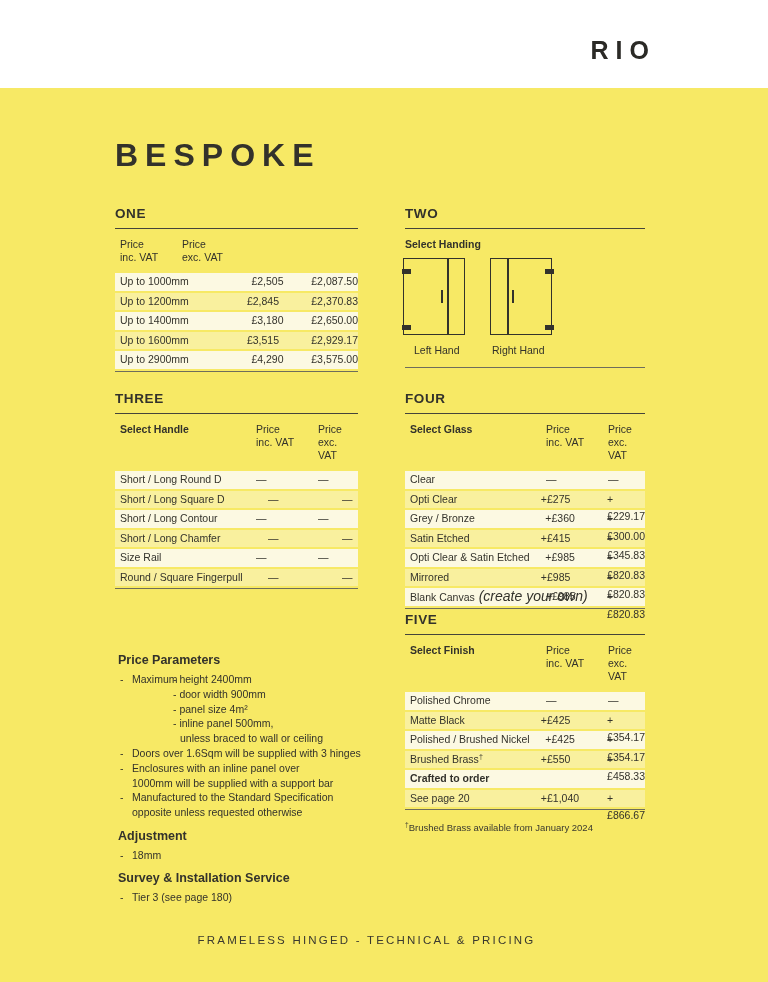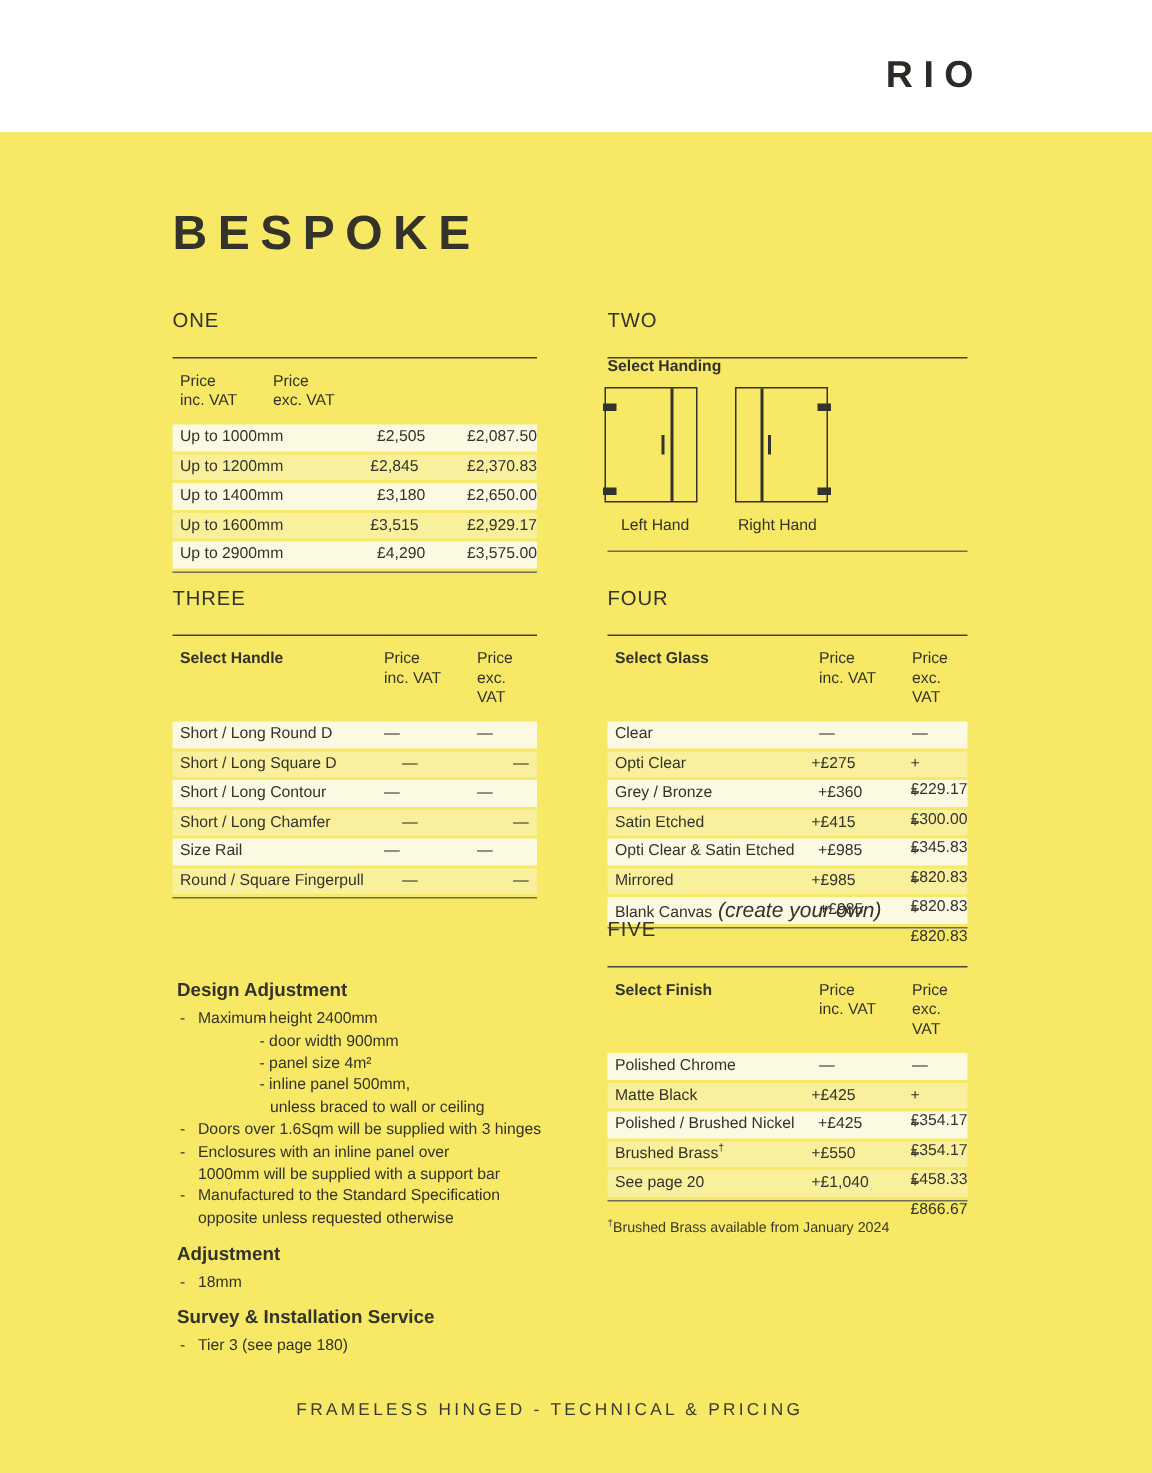--- a/index.html
+++ b/index.html
@@ -6,22 +6,22 @@
   .page{position:relative;width:768px;height:982px;background:#ffffff;overflow:hidden;
         font-family:"Liberation Sans",sans-serif;color:#33322b;}
   .yellow{position:absolute;left:0;top:88px;right:0;bottom:0;background:#f7e965;}
 
   .brand{position:absolute;top:36px;right:112px;font-size:25px;font-weight:600;
          letter-spacing:7px;color:#2b2a26;}
   .page-title{position:absolute;left:115px;top:137px;font-size:32px;font-weight:700;
          letter-spacing:7px;color:#33322b;}
 
   .section{position:absolute;}
-  .sec-head{font-size:13.5px;font-weight:400;letter-spacing:0.6px;line-height:16px;
-            padding-bottom:16px;border-bottom:1.5px solid #45443a;}
+  .sec-head{font-size:13.5px;font-weight:700;letter-spacing:0.6px;line-height:16px;
+            padding-bottom:6px;border-bottom:1.5px solid #45443a;}
   .t-header{display:flex;padding:9px 0 9px 5px;font-size:10.5px;line-height:13px;}
   .hc1{width:136px;font-weight:700;}
   .hc2{width:62px;}
   .hc3{flex:1;}
   .t-row{display:flex;height:17.5px;line-height:17.5px;font-size:10.5px;
          margin-bottom:2px;padding-left:5px;}
   .t-row.odd{background:#fcf9e2;}
   .t-row.even{background:#f9f09e;gap:12px;}
   .t-row .c1{width:136px;white-space:nowrap;}
   .t-row .c2{width:62px;}
@@ -274,34 +274,39 @@
         <div class="t-row odd">
           <span class="c1">Polished / Brushed Nickel</span>
           <span class="c2">+£425</span>
           <span class="c3">+£354.17</span>
         </div>
         <div class="t-row even">
           <span class="c1">Brushed Brass<sup>†</sup></span>
           <span class="c2">+£550</span>
           <span class="c3">+£458.33</span>
         </div>
+        <div class="t-row odd bold">
+          <span class="c1">Crafted to order</span>
+          <span class="c2"></span>
+          <span class="c3"></span>
+        </div>
         <div class="t-row even">
           <span class="c1">See page 20</span>
           <span class="c2">+£1,040</span>
           <span class="c3">+£866.67</span>
         </div>
       </div>
     <div class="t-bottom"></div>
     <div class="footnote">
       <sup>†</sup><span>Brushed Brass available from January 2024</span>
     </div>
   </div>
 
   <div class="text-block" id="design">
-    <div class="blk-head">Design Adjustment</div>
+    <div class="blk-head">Price Parameters</div>
     <div>
         <div class="dp-line">
           <span style="left: 2px;">-</span>
           <span style="left: 14px;">Maximum</span>
           <span style="left: 55px;">- height 2400mm</span>
         </div>
         <div class="dp-line">
           <span style="left: 55px;">- door width 900mm</span>
         </div>
         <div class="dp-line">

